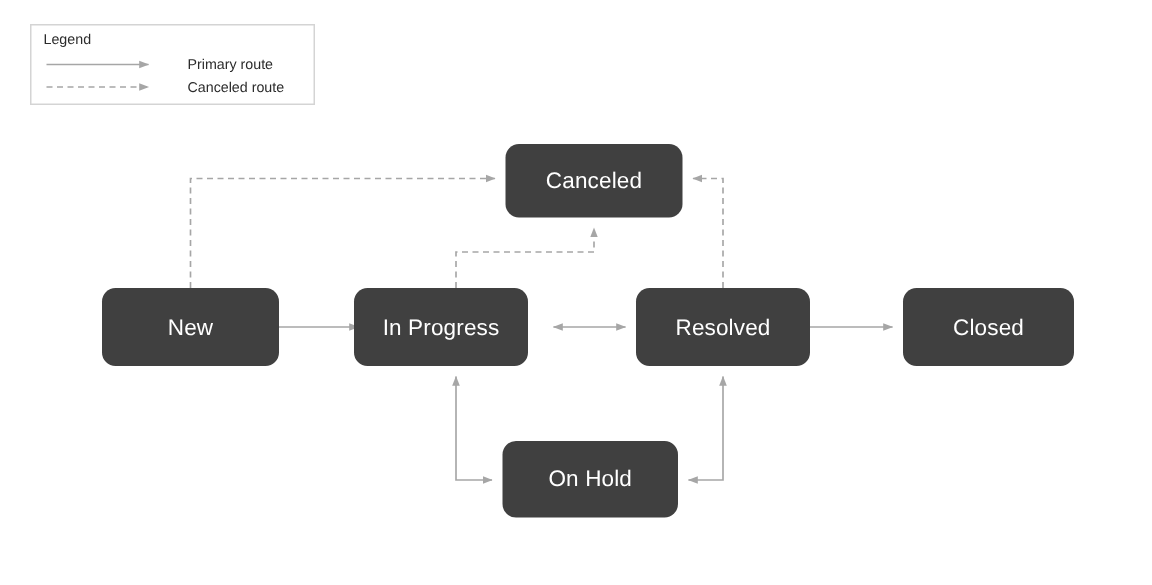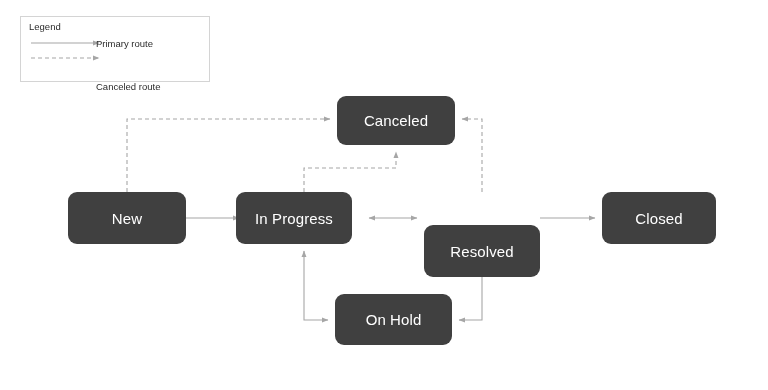--- a/index.html
+++ b/index.html
@@ -42,44 +42,44 @@
   }
   .node-label {
     pointer-events: none;
     line-height: 1;
   }
   #legend {
     position: absolute;
     left: 20px;
     top: 16px;
     width: 190px;
-    height: 66px;
+    height: 54px;
     background: #ffffff;
     border: 1px solid #d4d4d4;
     box-sizing: border-box;
   }
   #legend-title {
     position: absolute;
     left: 8px;
     top: 5px;
     font-size: 9.5px;
     color: #2b2b2b;
     font-family: "Liberation Sans", sans-serif;
     line-height: 1;
   }
   .legend-row-label {
     position: absolute;
     font-size: 9.5px;
     color: #2b2b2b;
     font-family: "Liberation Sans", sans-serif;
     line-height: 1;
-    left: 75px;
+    left: 104px;
   }
   #legend-label-primary { top: 22px; }
-  #legend-label-canceled { top: 37px; margin-top: 28px; }
+  #legend-label-canceled { top: 37px; }
   #legend-svg {
     position: absolute;
     left: 0; top: 0;
     width: 190px;
     height: 50px;
   }
 </style>
 </head>
 <body>
 
@@ -121,21 +121,21 @@
   </div>
 
   <div class="node" style="left:236px; top:192px; width:116px; height:52px;">
     <span class="node-label">In Progress</span>
   </div>
 
   <div class="node" style="left:337px; top:96px; width:118px; height:49px;">
     <span class="node-label">Canceled</span>
   </div>
 
-  <div class="node" style="left:424px; top:192px; width:116px; height:52px;margin-top:33px;">
+  <div class="node" style="left:424px; top:192px; width:116px; height:52px;">
     <span class="node-label">Resolved</span>
   </div>
 
   <div class="node" style="left:335px; top:294px; width:117px; height:51px;">
     <span class="node-label">On Hold</span>
   </div>
 
   <div class="node" style="left:602px; top:192px; width:114px; height:52px;">
     <span class="node-label">Closed</span>
   </div>

